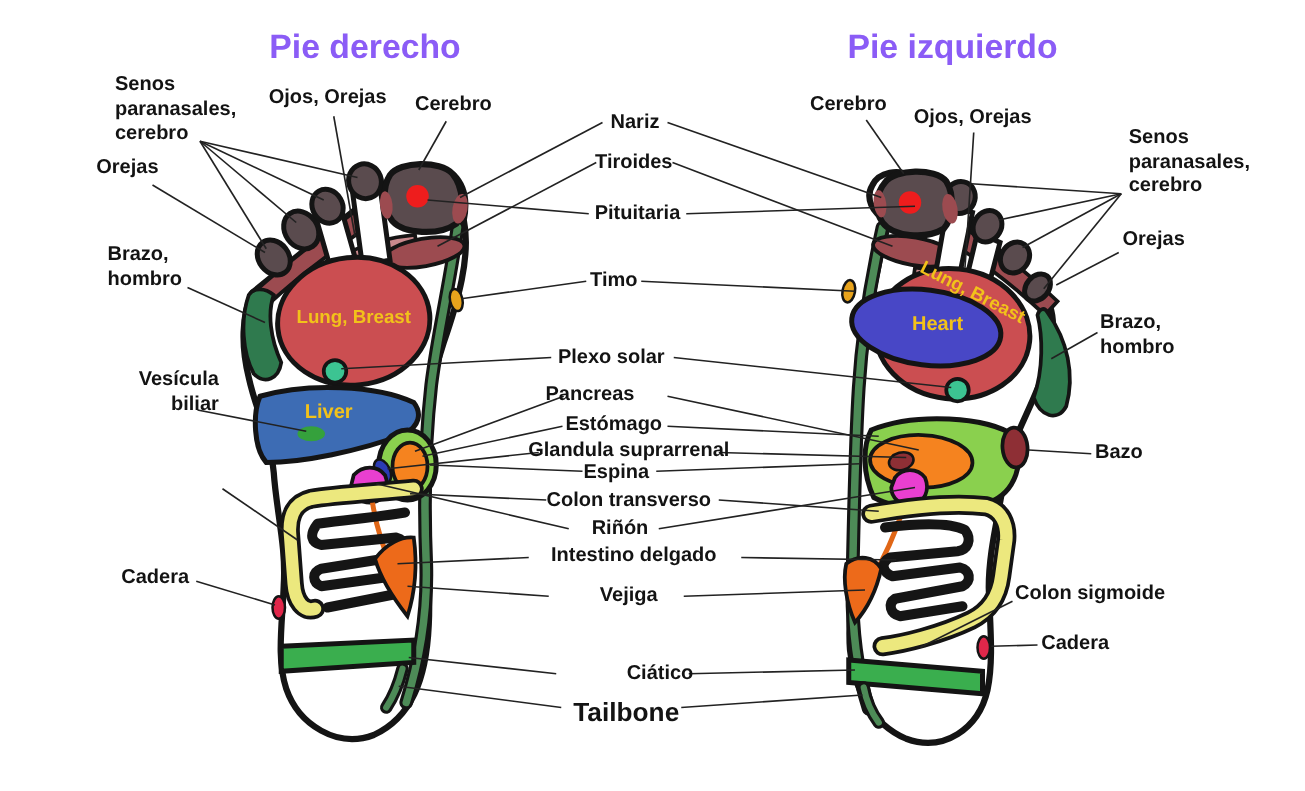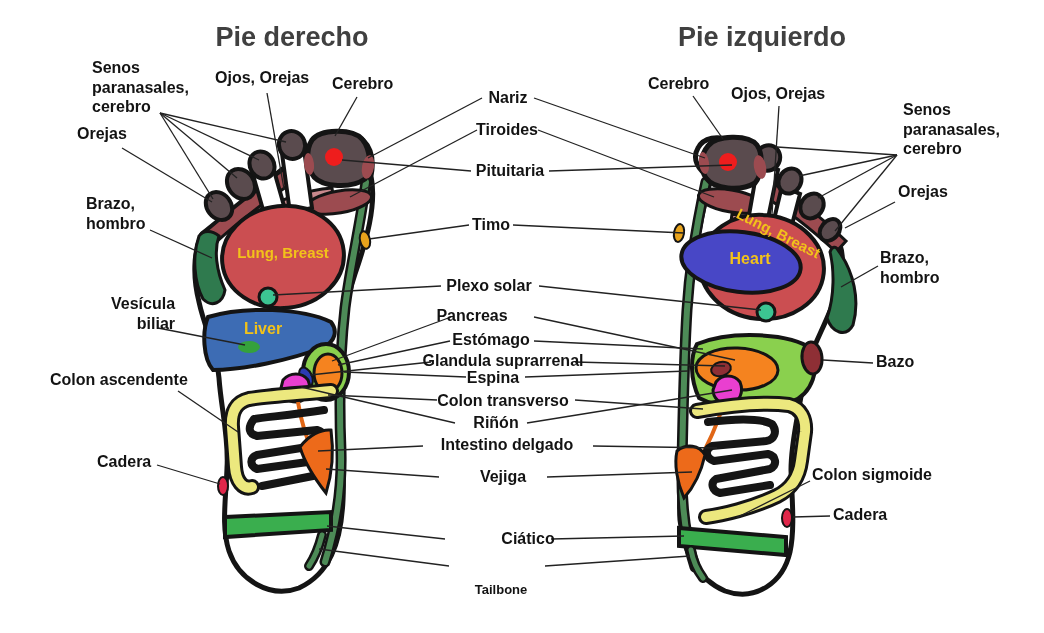--- a/index.html
+++ b/index.html
@@ -1,24 +1,24 @@
 <!DOCTYPE html>
 <html><head>
 <meta charset="utf-8">
 <style>
   html,body{margin:0;padding:0;background:#fff;}
   #stage{position:relative;width:1044px;height:633px;background:#ffffff;overflow:hidden;
          font-family:"Liberation Sans",sans-serif;}
   #feet-svg{position:absolute;left:0;top:0;}
   .title{position:absolute;transform:translateX(-50%);font-size:27px;font-weight:bold;
-         color:#404040;white-space:nowrap;}
+         color:#8b5cf6;white-space:nowrap;}
   .lbl{position:absolute;font-size:16px;font-weight:bold;color:#131313;line-height:1.22;
        white-space:pre-line;}
   .ctr{transform:translateX(-50%);text-align:center;white-space:nowrap;}
-  .sm{font-size:13px;margin-top:24px;}
+  .sm{font-size:21px;}
 </style>
 </head>
 <body>
 
 <div id="stage">
 
 <svg id="feet-svg" width="1044" height="633" viewBox="0 0 1044 633">
 
   <g>
     <path d="M 371,176 C 377,205 366,242 355,274 C 345,303 340,342 340,392 C 340,438 345,462 343,500
@@ -216,21 +216,20 @@
   <div class="lbl" style="left:92px;top:58px;">Senos
 paranasales,
 cerebro</div>
   <div class="lbl" style="left:215px;top:68px;">Ojos, Orejas</div>
   <div class="lbl" style="left:332px;top:74px;">Cerebro</div>
   <div class="lbl" style="left:77px;top:124px;">Orejas</div>
   <div class="lbl" style="left:86px;top:194px;">Brazo,
 hombro</div>
   <div class="lbl" style="left:111px;top:294px;text-align:right;">Vesícula
 biliar</div>
-  <div class="lbl" style="left:50px;top:370px;">Colon ascendente</div>
   <div class="lbl" style="left:97px;top:452px;">Cadera</div>
 
   <div class="lbl ctr" style="left:508px;top:88px;">Nariz</div>
   <div class="lbl ctr" style="left:507px;top:120px;">Tiroides</div>
   <div class="lbl ctr" style="left:510px;top:161px;">Pituitaria</div>
   <div class="lbl ctr" style="left:491px;top:215px;">Timo</div>
   <div class="lbl ctr" style="left:489px;top:276px;text-align:right;">Plexo solar</div>
   <div class="lbl ctr" style="left:472px;top:306px;">Pancreas</div>
   <div class="lbl ctr" style="left:491px;top:330px;">Estómago</div>
   <div class="lbl ctr" style="left:503px;top:351px;">Glandula suprarrenal</div>

